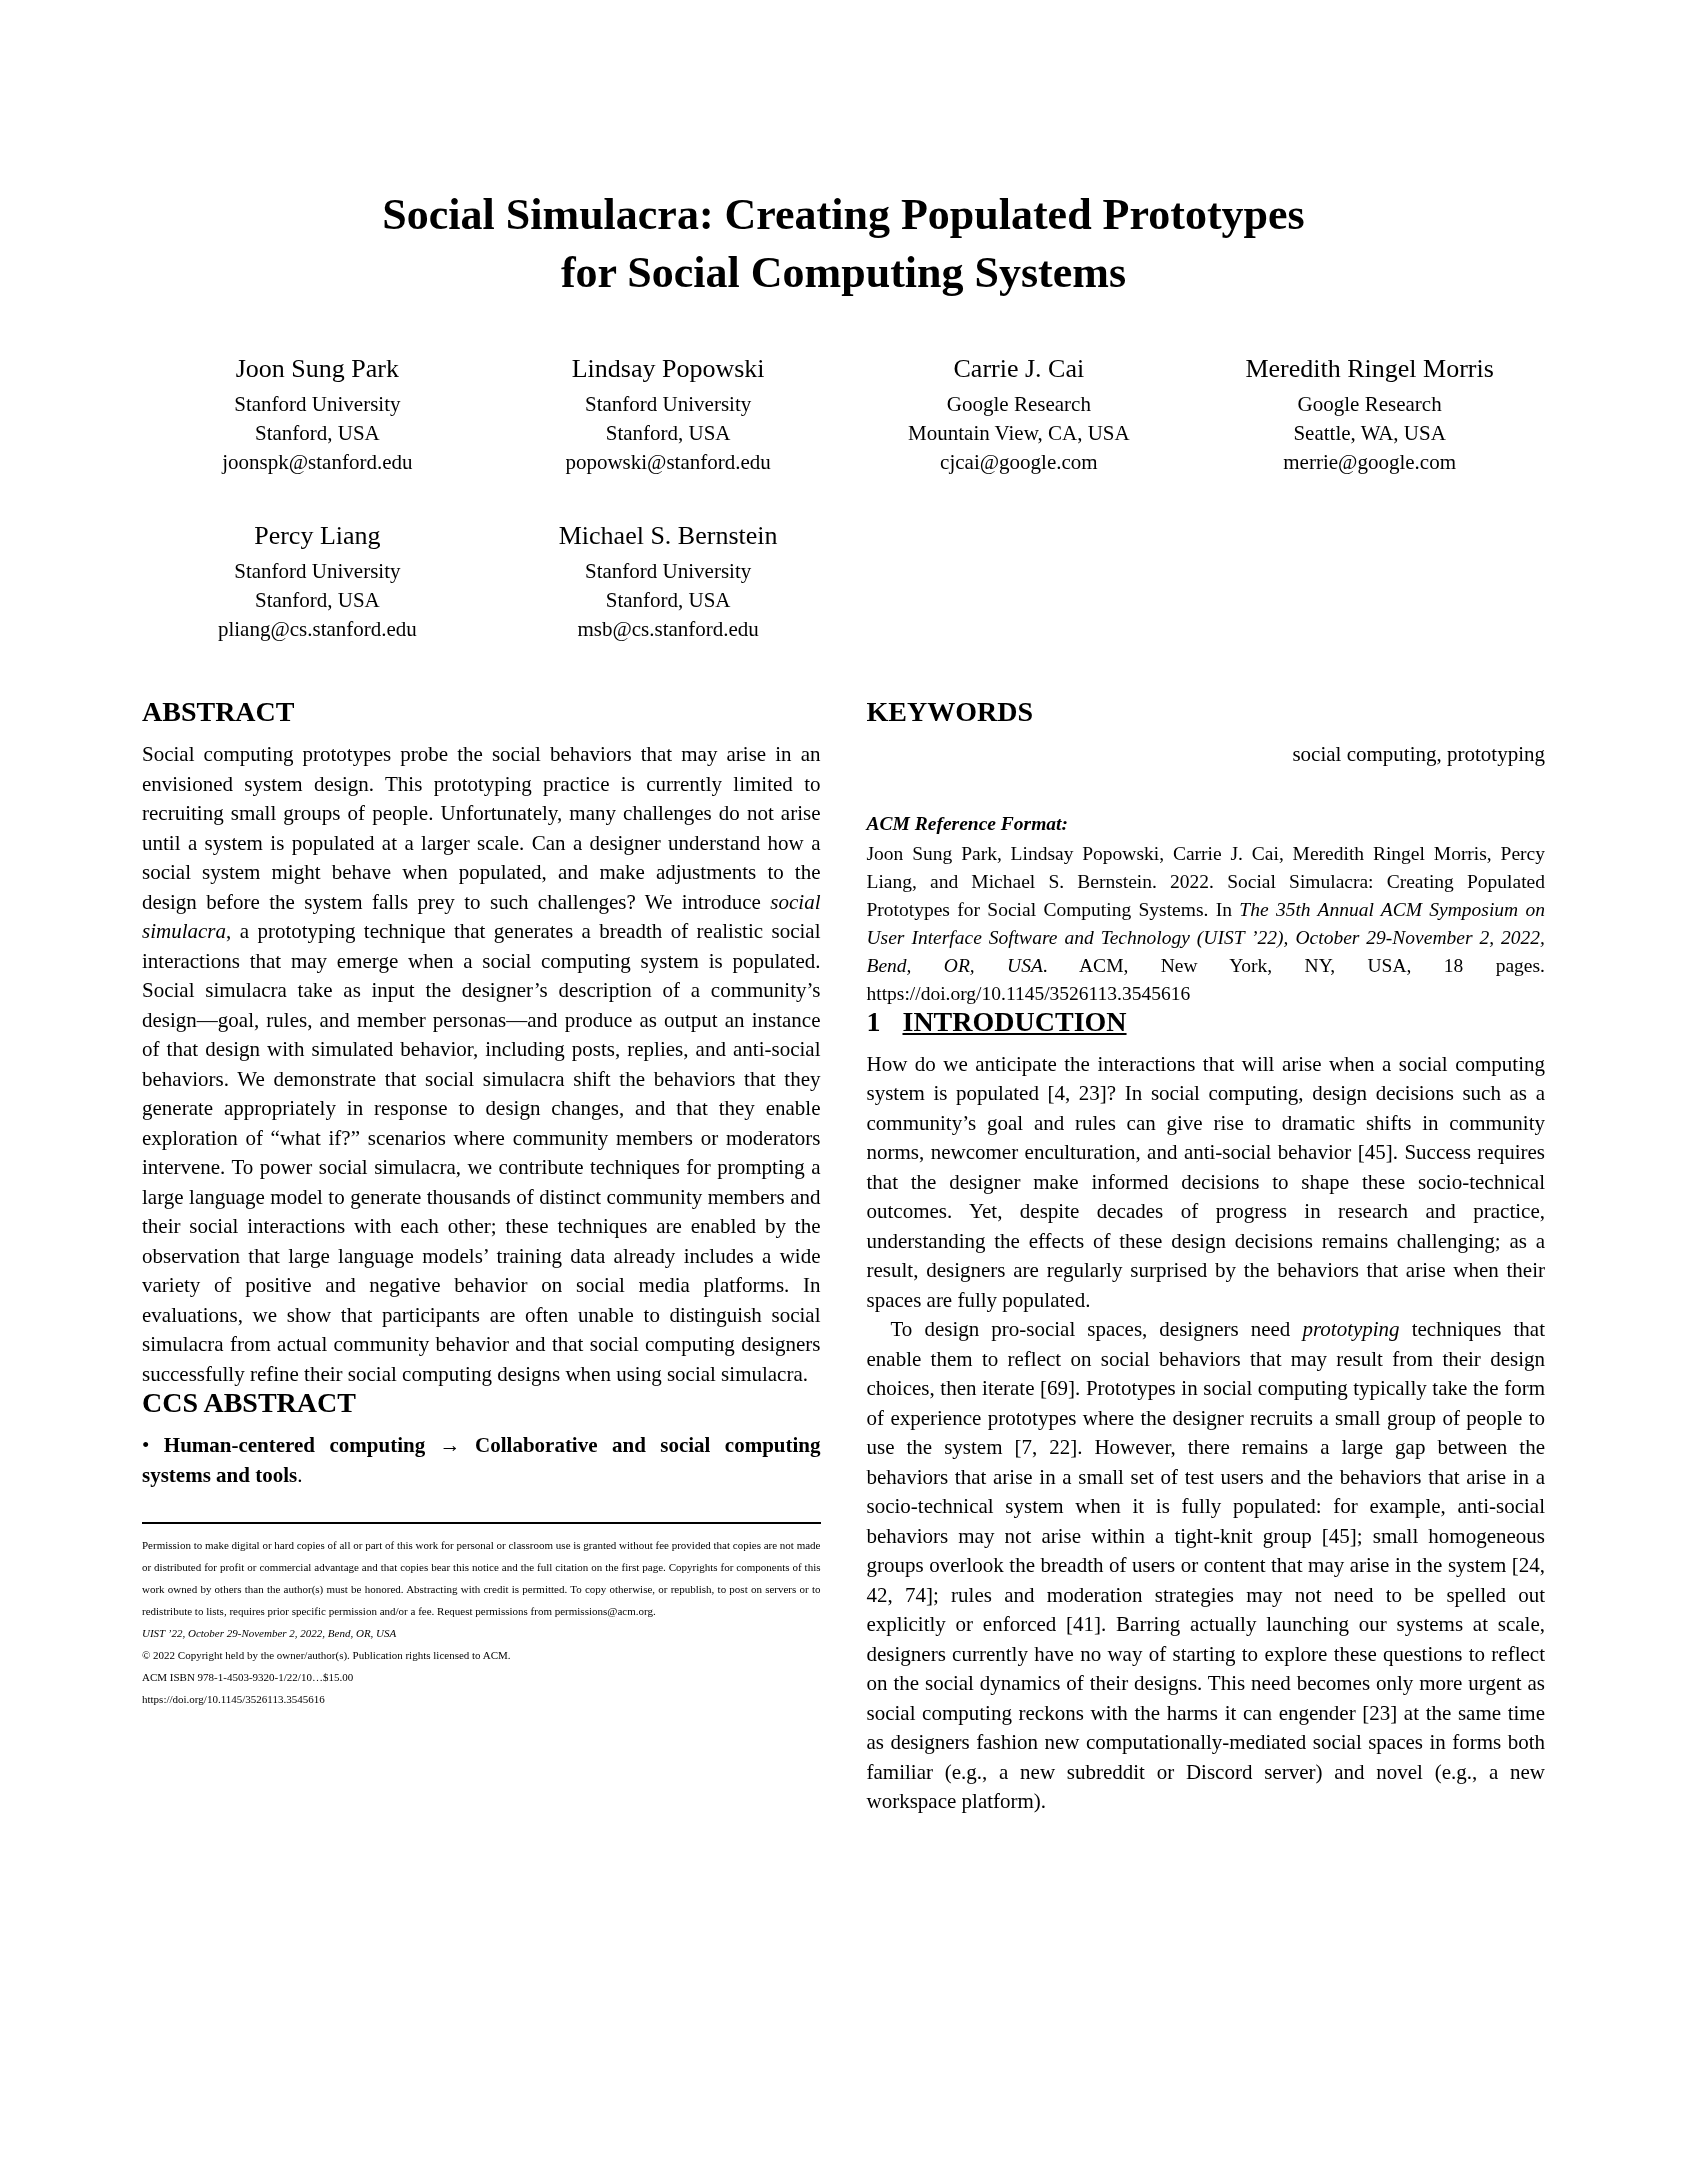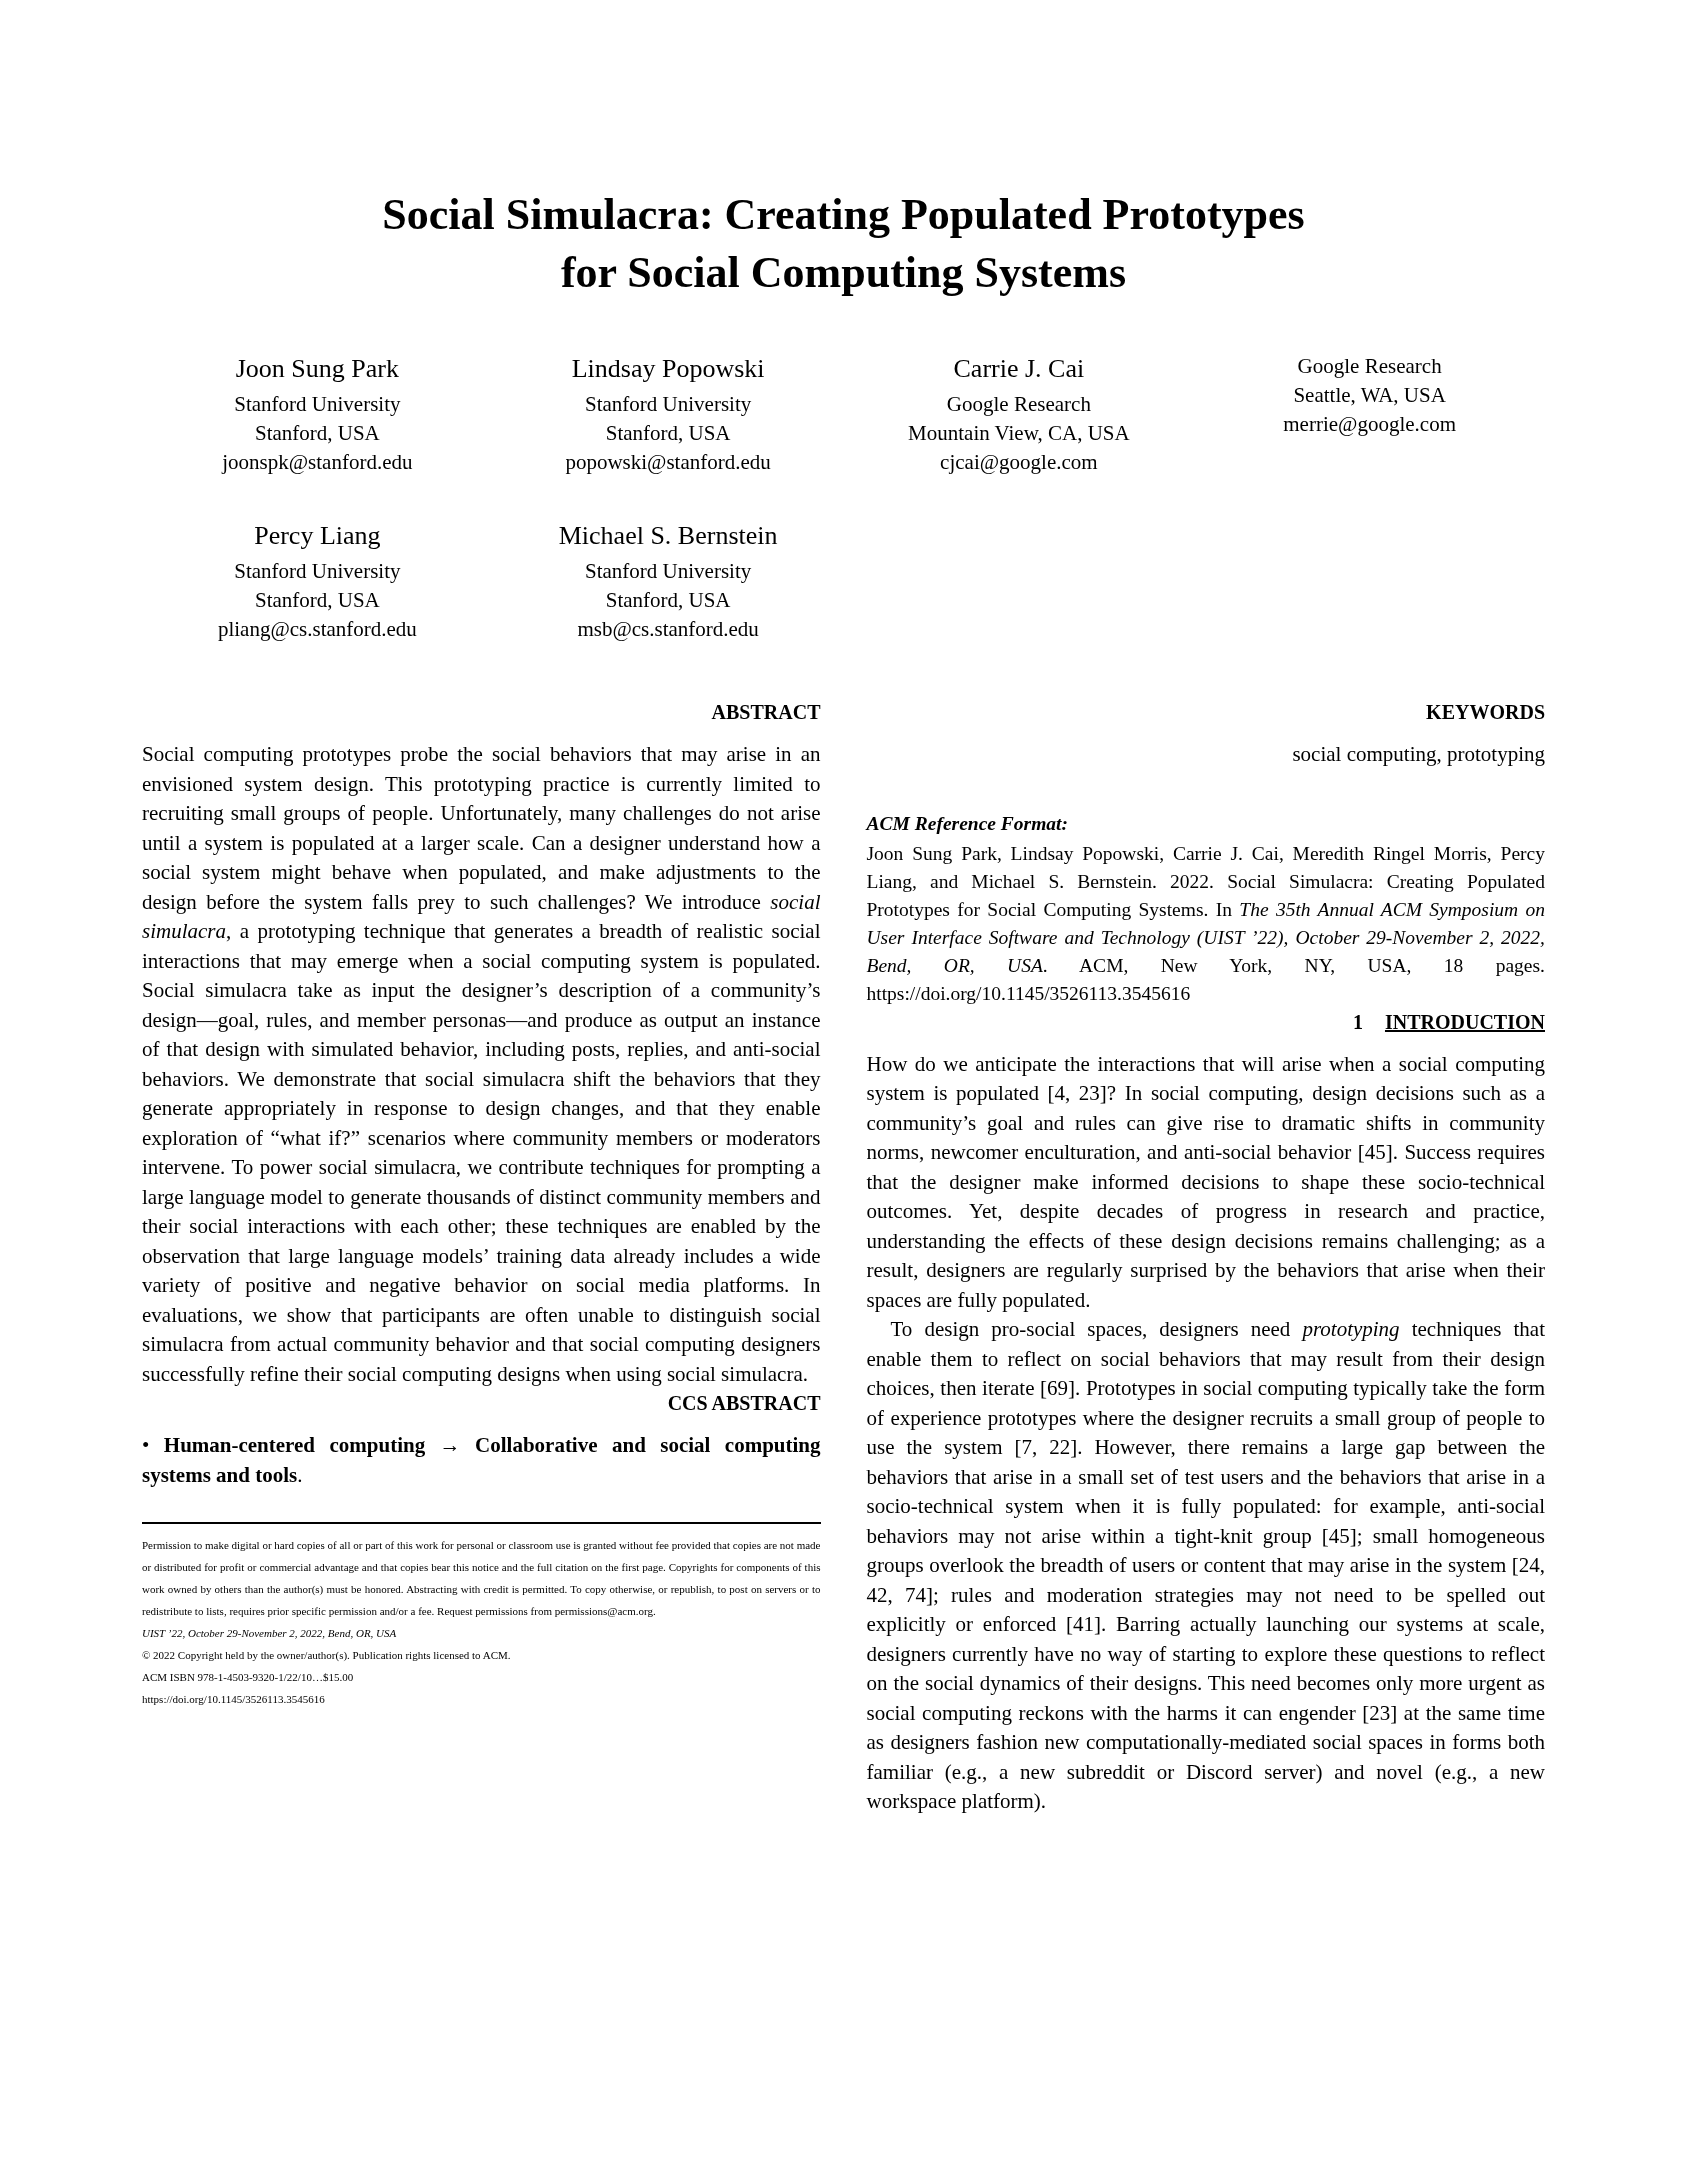--- a/index.html
+++ b/index.html
@@ -36,25 +36,25 @@
     margin-top: 54px;
   }
   .col {
     flex: 1;
     min-width: 0;
     font-size: 21px;
     line-height: 29.5px;
     text-align: justify;
   }
   h2.section {
-    font-size: 20px;
+    font-size: 28px;
     line-height: 28px;
     font-weight: bold;
     margin: 0 0 14px 0;
-    text-align: right;
+    text-align: left;
   }
   h2.section .sec-num { display: inline-block; margin-right: 22px; }
   .para { margin: 0; }
   .spacer-ccs { margin-top: 46px; }
   .spacer-intro { margin-top: 44px; text-decoration: underline; }
   .keywords-text { margin: 0; text-align: right; }
   .ref-block {
     margin-top: 40px;
     font-size: 19.5px;
     line-height: 28px;
@@ -99,20 +99,21 @@
       <div class="author-line">Stanford, USA</div>
       <div class="author-line">popowski@stanford.edu</div>
     </div>
     <div class="author-cell">
       <div class="author-name">Carrie J. Cai</div>
       <div class="author-line">Google Research</div>
       <div class="author-line">Mountain View, CA, USA</div>
       <div class="author-line">cjcai@google.com</div>
     </div>
     <div class="author-cell">
+      <div class="author-name">Meredith Ringel Morris</div>
       <div class="author-line">Google Research</div>
       <div class="author-line">Seattle, WA, USA</div>
       <div class="author-line">merrie@google.com</div>
     </div>
     <div class="author-cell">
       <div class="author-name">Percy Liang</div>
       <div class="author-line">Stanford University</div>
       <div class="author-line">Stanford, USA</div>
       <div class="author-line">pliang@cs.stanford.edu</div>
     </div>

